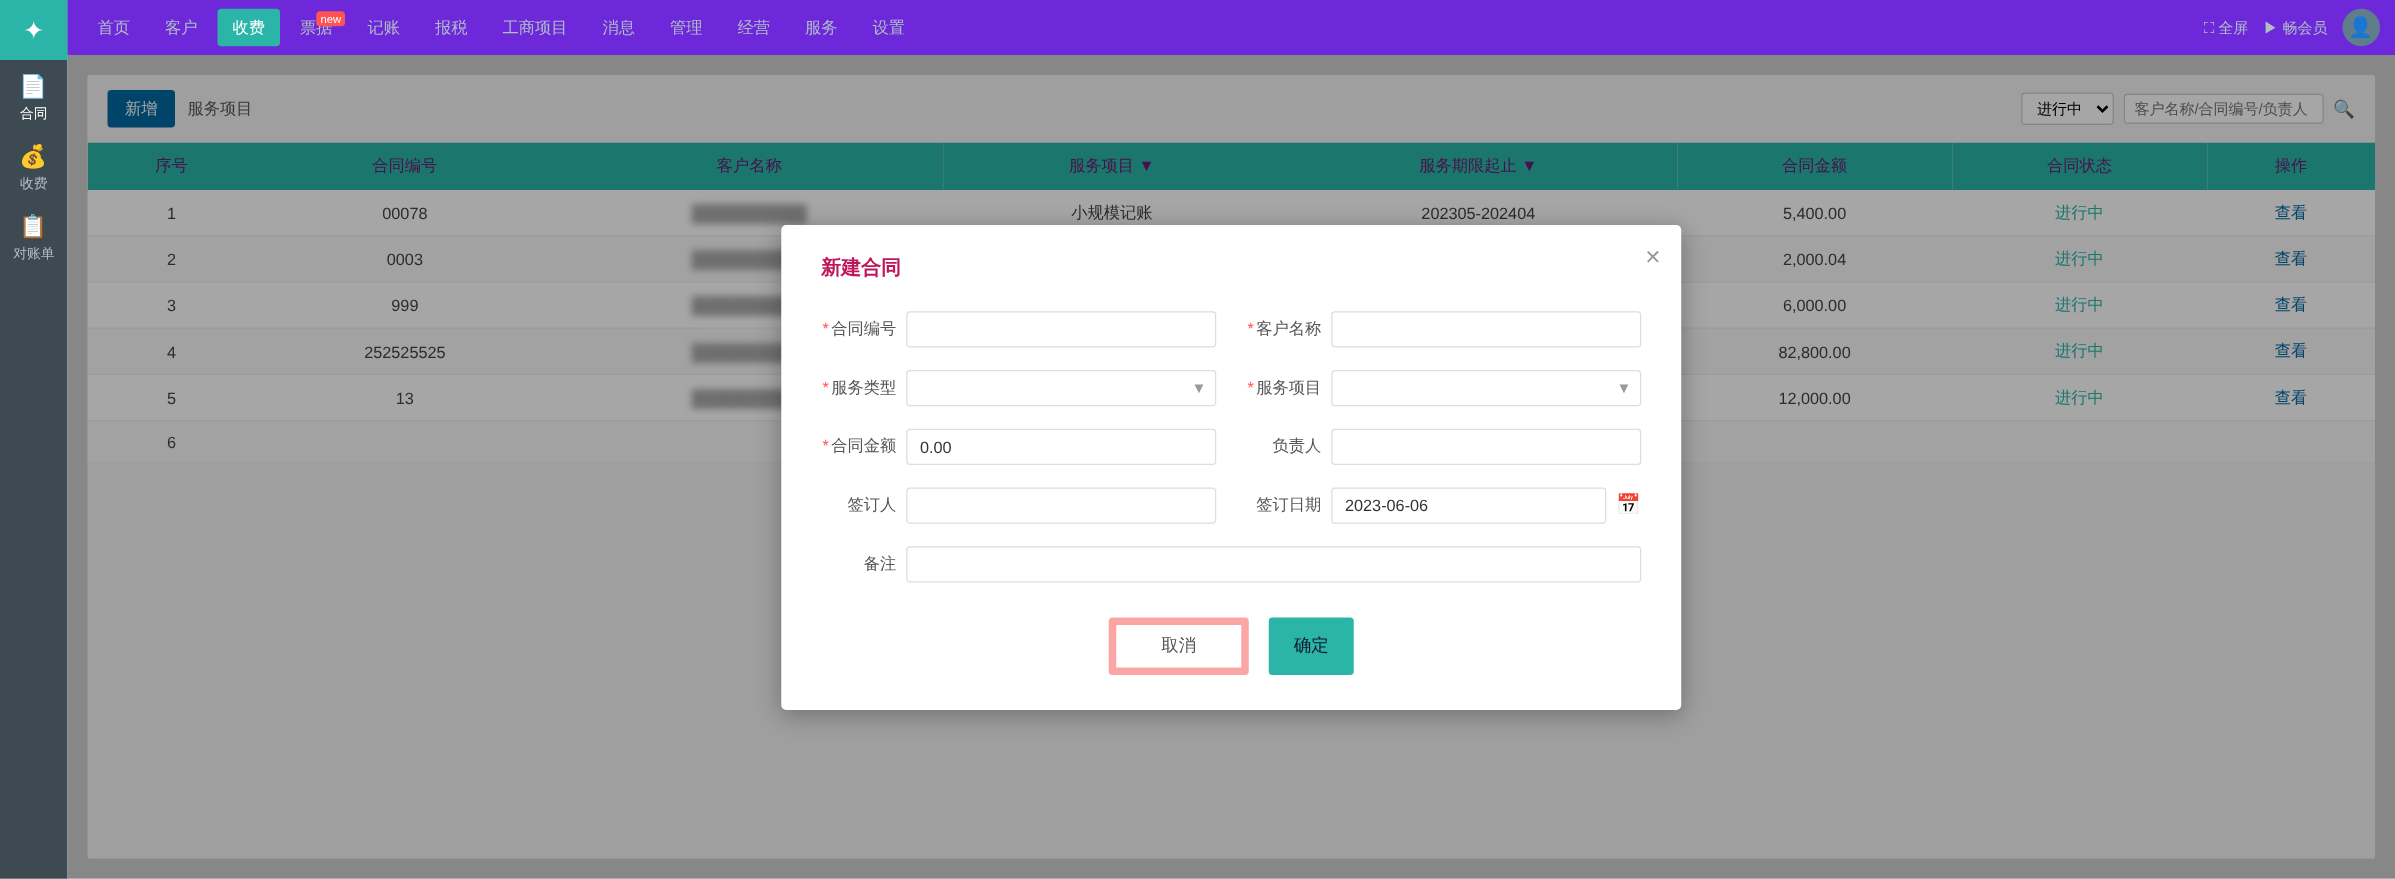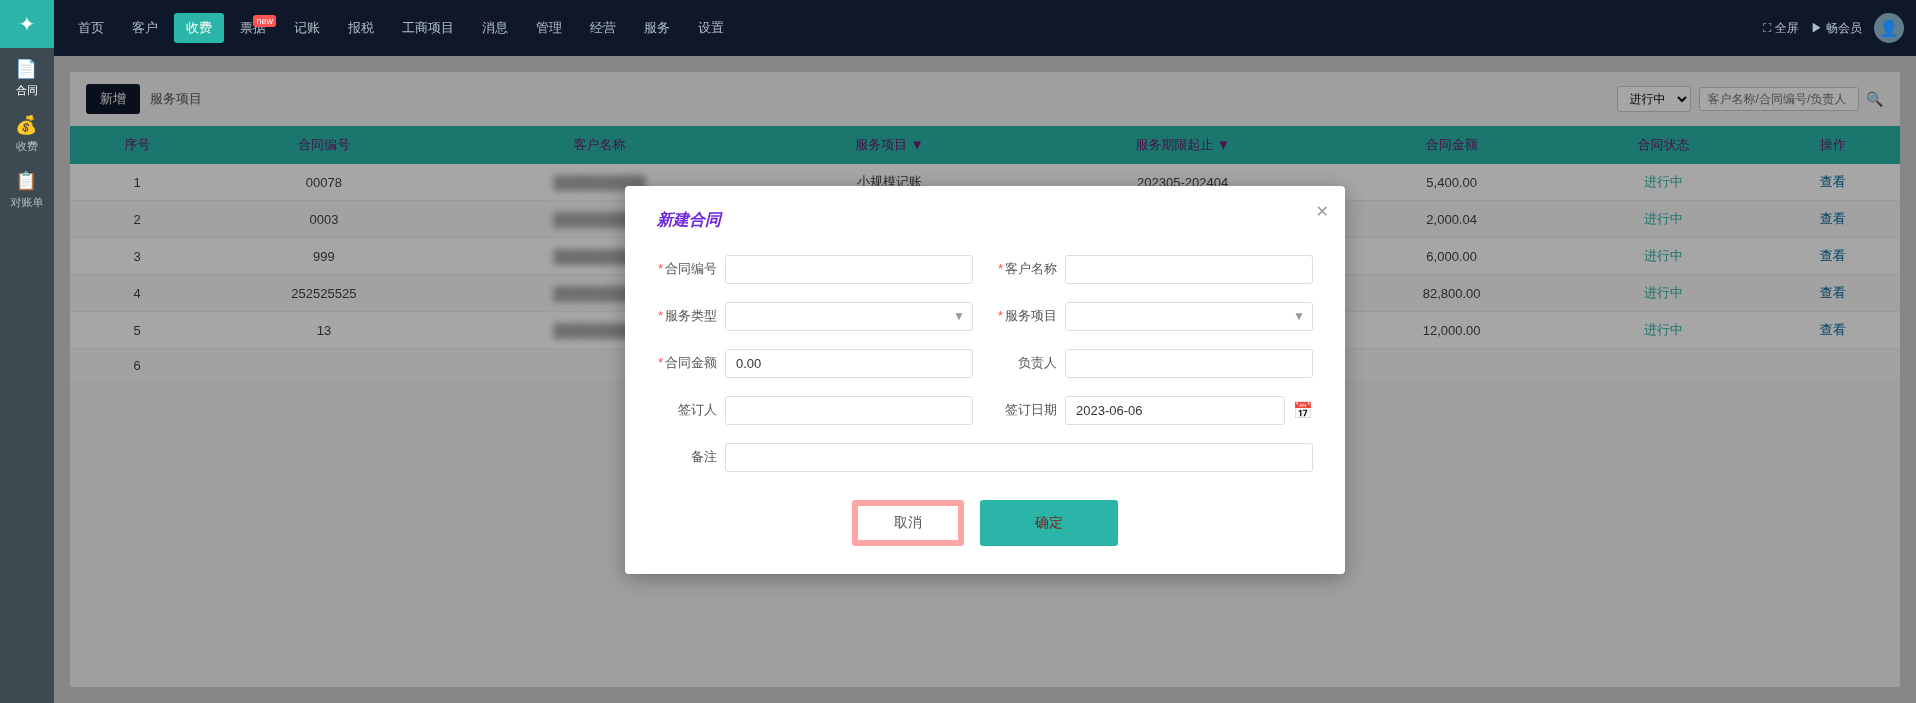--- a/index.html
+++ b/index.html
@@ -40,22 +40,22 @@
     .sidebar-icon { font-size: 18px; }
 
     
     .main-container {
       flex: 1;
       display: flex;
       flex-direction: column;
       overflow: hidden;
     }
     .topnav {
-      height: 56px;
-      background: #0f172a;
+      height: 44px;
+      background: #6d28d9;
       display: flex;
       align-items: center;
       padding: 0 12px;
       gap: 4px;
       flex-shrink: 0;
     }
     .nav-item {
       padding: 6px 12px;
       color: #b0bec5;
       cursor: pointer;
@@ -122,21 +122,21 @@
     
     .toolbar {
       padding: 12px 16px;
       display: flex;
       align-items: center;
       gap: 10px;
       background: #f5f5f5;
       flex-shrink: 0;
     }
     .btn-new {
-      background: #0f172a;
+      background: #0369a1;
       color: white;
       border: none;
       padding: 6px 14px;
       border-radius: 3px;
       cursor: pointer;
       font-size: 13px;
       text-align: right;
     }
     .toolbar-label {
       font-size: 13px;
@@ -222,24 +222,23 @@
     .dialog {
       background: white;
       border-radius: 4px;
       width: 720px;
       padding: 24px 32px 28px;
       position: relative;
       box-shadow: 0 4px 20px rgba(0,0,0,0.3);
     }
     .dialog-title {
       font-size: 16px;
-      color: #6d28d9;
+      color: #be185d;
       margin-bottom: 24px;
       font-weight: bold;
-      font-style: italic;
     }
     .dialog-close {
       position: absolute;
       top: 16px;
       right: 16px;
       cursor: pointer;
       color: #999;
       font-size: 16px;
       background: none;
       border: none;
@@ -308,25 +307,25 @@
     .btn-cancel {
       padding: 8px 36px;
       border: 6px solid #fca5a5;
       border-radius: 3px;
       background: white;
       color: #555;
       cursor: pointer;
       font-size: 14px;
     }
     .btn-confirm {
-      padding: 8px 55px;
+      padding: 8px 20px;
       border: none;
       border-radius: 3px;
       background: #2ab5a8;
-      color: #7f1d1d;
+      color: #0f172a;
       cursor: pointer;
       font-size: 14px;
     }
     .cal-icon {
       color: #bbb;
       font-size: 16px;
       cursor: pointer;
     }
   </style>
 </head>

